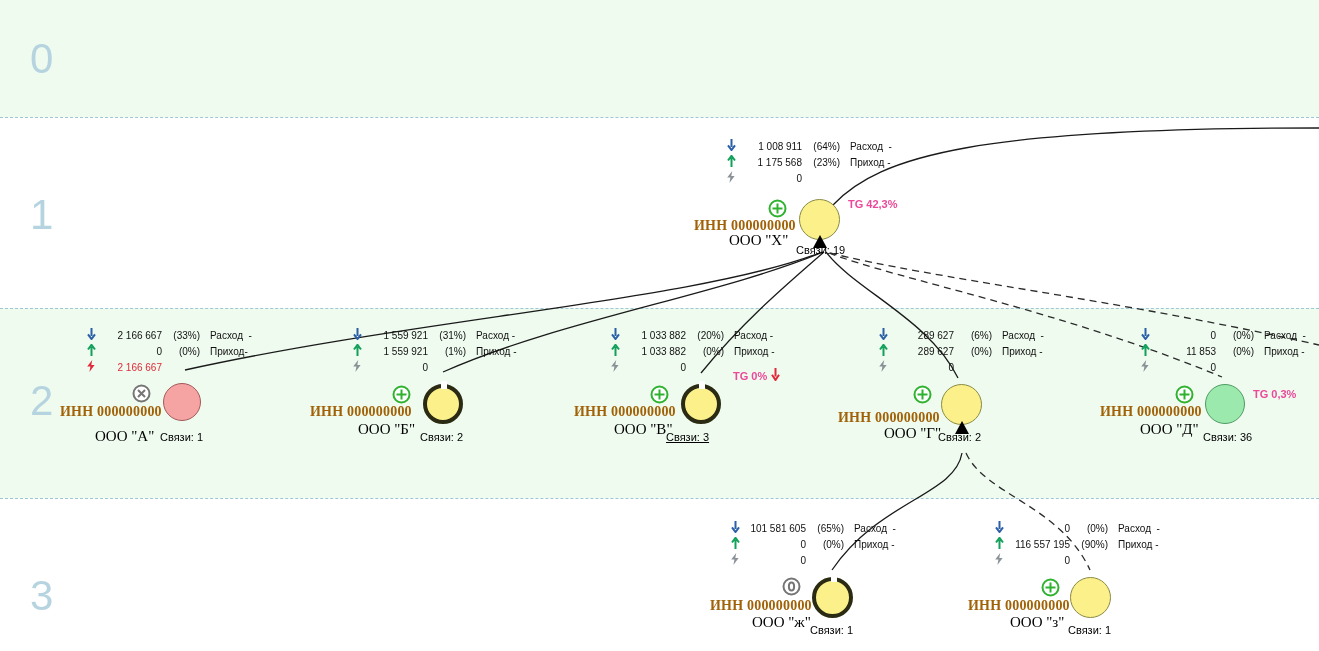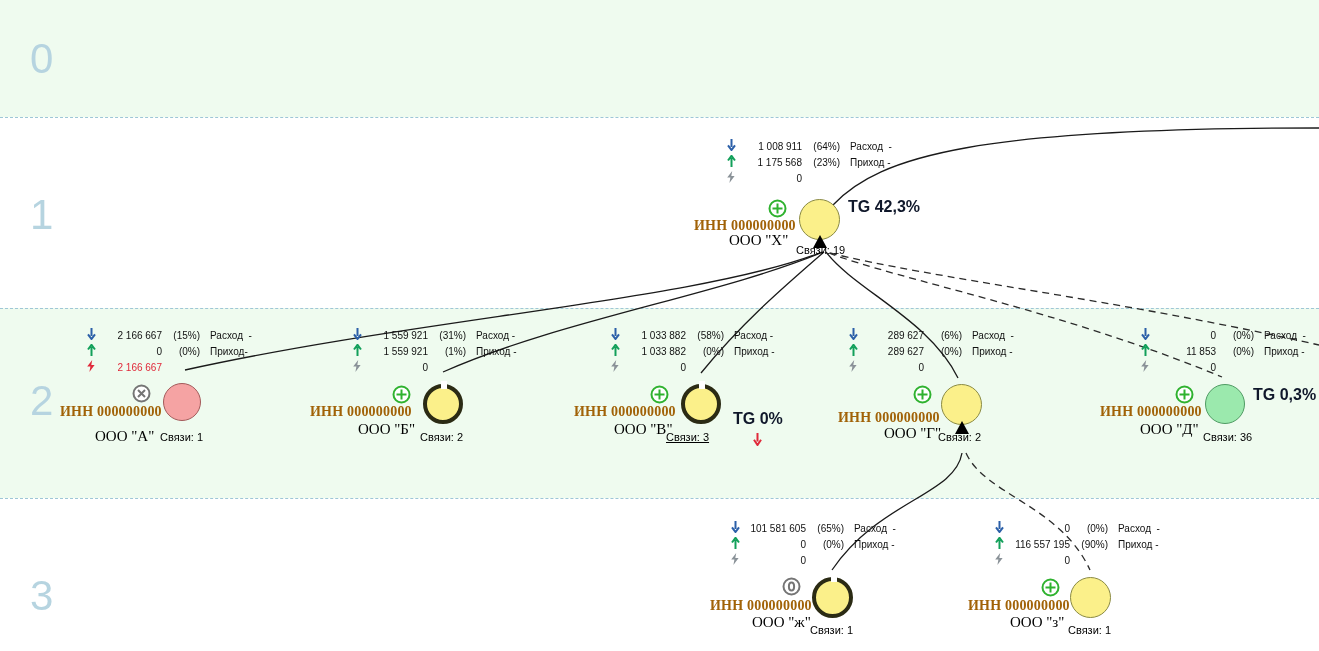--- a/index.html
+++ b/index.html
@@ -65,21 +65,21 @@
     font-family:"Liberation Serif", serif;
     font-size:15px;color:#000;
   }
   .links{
     position:absolute;white-space:nowrap;
     font-size:11px;color:#000;
     font-family:"Liberation Sans", sans-serif;
   }
   .tg{
     position:absolute;white-space:nowrap;
-    font-size:16px;color:#0f172a;font-weight:700;
+    font-size:11px;color:#ec4899;font-weight:700;
     font-family:"Liberation Sans", sans-serif;
     display:flex;align-items:center;gap:4px;
   }
 
   
   .metrics{position:absolute;font-size:10px;color:#111;line-height:14px;
            font-family:"Liberation Sans", sans-serif;white-space:nowrap;}
   .metrics table{border-collapse:collapse;}
   .metrics td{padding:0 0 0 0;vertical-align:middle;height:14px;}
   .m-icon{width:14px;text-align:center;}
@@ -199,21 +199,21 @@
     <div class="metrics" style="left:86px;top:328px;">
       <table>
         <tbody>
             <tr>
           <td class="m-icon">
             <svg width="9" height="12" viewBox="0 0 9 12">
                   <path d="M4.5 0 L4.5 8 M1 6.3 L4.5 11 L8 6.3" stroke="#2b5fa8" stroke-width="2" fill="none"></path>
                 </svg>
           </td>
           <td class="m-val">2 166 667</td>
-          <td class="m-pct">(15%)</td>
+          <td class="m-pct">(33%)</td>
           <td class="m-lbl"><span>Расход</span>&nbsp;&nbsp;<span>-</span></td>
         </tr>
         <tr>
           <td class="m-icon">
             <svg width="9" height="12" viewBox="0 0 9 12">
                   <path d="M4.5 12 L4.5 3 M1 5.5 L4.5 0.8 L8 5.5" stroke="#12a05a" stroke-width="2" fill="none"></path>
                 </svg>
           </td>
           <td class="m-val">0</td>
           <td class="m-pct">(0%)</td>
@@ -310,21 +310,21 @@
     <div class="metrics" style="left:610px;top:328px;">
       <table>
         <tbody>
             <tr>
           <td class="m-icon">
             <svg width="9" height="12" viewBox="0 0 9 12">
                   <path d="M4.5 0 L4.5 8 M1 6.3 L4.5 11 L8 6.3" stroke="#2b5fa8" stroke-width="2" fill="none"></path>
                 </svg>
           </td>
           <td class="m-val">1 033 882</td>
-          <td class="m-pct">(58%)</td>
+          <td class="m-pct">(20%)</td>
           <td class="m-lbl"><span>Расход</span>&nbsp;<span>-</span></td>
         </tr>
         <tr>
           <td class="m-icon">
             <svg width="9" height="12" viewBox="0 0 9 12">
                   <path d="M4.5 12 L4.5 3 M1 5.5 L4.5 0.8 L8 5.5" stroke="#12a05a" stroke-width="2" fill="none"></path>
                 </svg>
           </td>
           <td class="m-val">1 033 882</td>
           <td class="m-pct">(0%)</td>
@@ -354,32 +354,32 @@
         </svg>
     </div>
 
     <div class="inn" style="left:574px;top:404px;">
       <span class="inn-key">ИНН</span>
       <span>000000000</span>
     </div>
     <div class="orgname" style="left:614px;top:421px;">ООО "В"</div>
     <div class="links" style="left:666px;top:431px;text-decoration:underline;">Связи: 3</div>
 
-    <div class="tg" style="left:733px;top:410px;flex-direction:column;">
+    <div class="tg" style="left:733px;top:368px;">
       <span>TG 0%</span>
       <span>
         <svg width="9" height="13" viewBox="0 0 9 13">
             <path d="M4.5 0 L4.5 8.5 M1 6.8 L4.5 12 L8 6.8" stroke="#e0293a" stroke-width="2" fill="none"></path>
           </svg>
       </span>
     </div>
   </div>
 
   <div class="node">
-    <div class="metrics" style="left:848px;top:328px;">
+    <div class="metrics" style="left:878px;top:328px;">
       <table>
         <tbody>
             <tr>
           <td class="m-icon">
             <svg width="9" height="12" viewBox="0 0 9 12">
                   <path d="M4.5 0 L4.5 8 M1 6.3 L4.5 11 L8 6.3" stroke="#2b5fa8" stroke-width="2" fill="none"></path>
                 </svg>
           </td>
           <td class="m-val">289 627</td>
           <td class="m-pct">(6%)</td>

